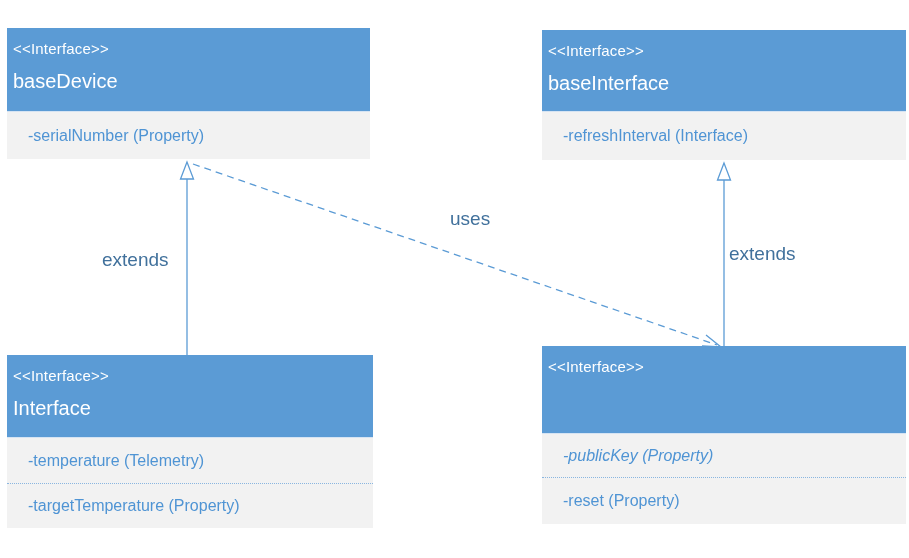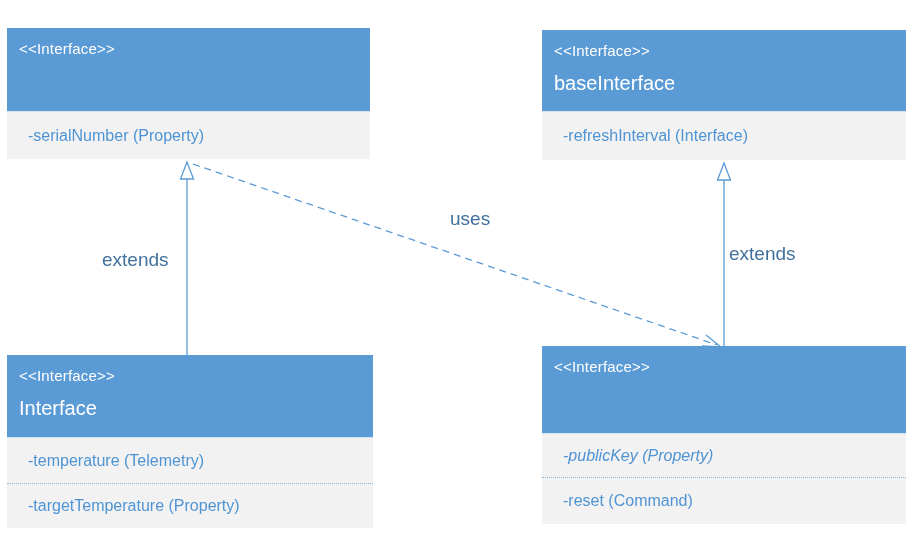--- a/index.html
+++ b/index.html
@@ -16,21 +16,21 @@
     overflow: hidden;
   }
   .node {
     position: absolute;
     box-sizing: border-box;
   }
   .node-header {
     background: #5B9BD5;
     color: #ffffff;
     box-sizing: border-box;
-    padding: 11px 0 0 12px;
+    padding: 11px 0 0 6px;
     border-bottom: 1px solid #d6e4f3;
   }
   .stereotype {
     font-size: 15px;
     line-height: 20px;
     letter-spacing: 0.2px;
   }
   .node-name {
     font-size: 20px;
     line-height: 26px;
@@ -66,20 +66,21 @@
   }
 </style>
 </head>
 <body>
 
 <div class="canvas">
 
   <div class="node" style="left:7px; top:28px; width:363px;">
     <div class="node-header" style="height:84px;">
       <div class="stereotype">&lt;&lt;Interface&gt;&gt;</div>
+      <div class="node-name">baseDevice</div>
     </div>
     <div class="members">
       <div class="member" style="height:47px;">-serialNumber (Property)</div>
     </div>
   </div>
 
   <div class="node" style="left:542px; top:30px; width:364px;">
     <div class="node-header" style="height:82px;">
       <div class="stereotype">&lt;&lt;Interface&gt;&gt;</div>
       <div class="node-name">baseInterface</div>
@@ -99,21 +100,21 @@
       <div class="member" style="height:45px;text-align:center;">-targetTemperature (Property)</div>
     </div>
   </div>
 
   <div class="node" style="left:542px; top:346px; width:364px;">
     <div class="node-header" style="height:88px;">
       <div class="stereotype">&lt;&lt;Interface&gt;&gt;</div>
     </div>
     <div class="members">
       <div class="member" style="height:43px;font-style:italic;">-publicKey (Property)</div>
-      <div class="member" style="height:47px;">-reset (Command)</div>
+      <div class="member" style="height:47px;">-reset (Property)</div>
     </div>
   </div>
 
   <svg class="arrows" viewBox="0 0 909 558" xmlns="http://www.w3.org/2000/svg">
 
     <g stroke="#5B9BD5" stroke-width="1.3" fill="none">
       <line x1="187" y1="355" x2="187" y2="179"></line>
       <polygon points="187,162 180.5,179 193.5,179" fill="#ffffff"></polygon>
     </g>
 

